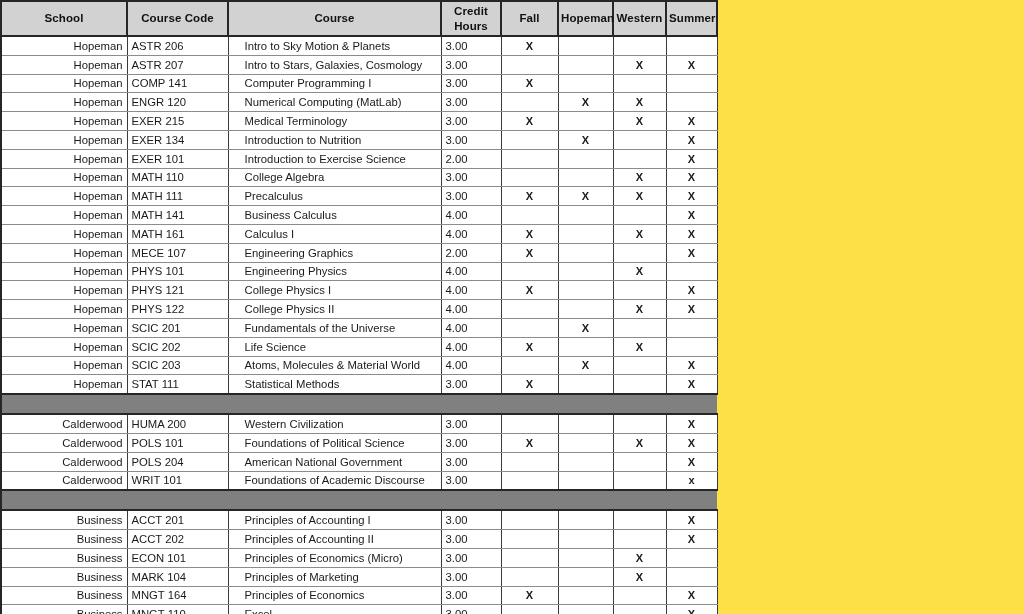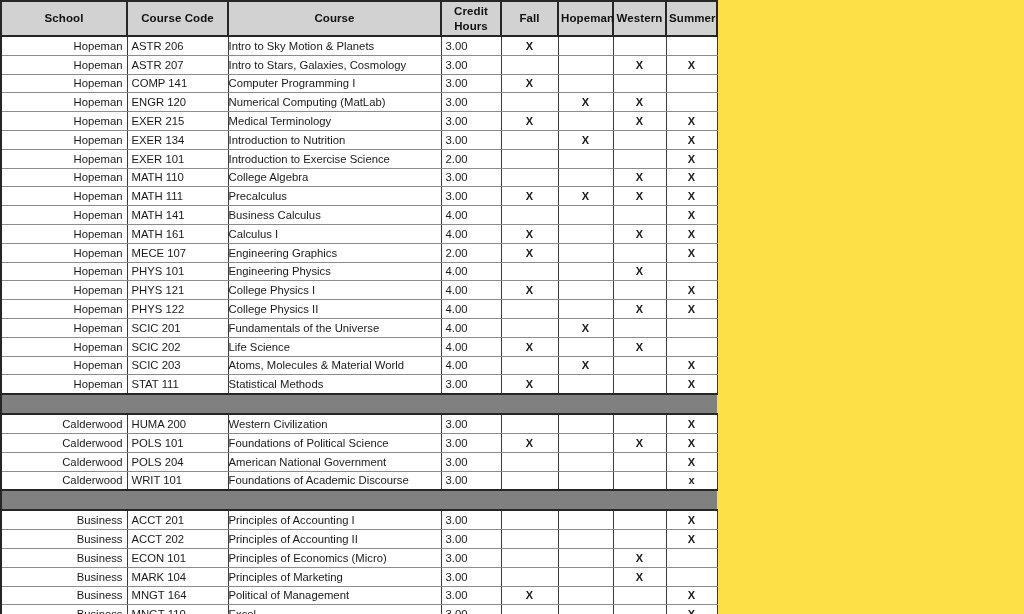--- a/index.html
+++ b/index.html
@@ -63,21 +63,21 @@
     border-bottom: 1px solid #8c8c8c;
     vertical-align: middle;
     white-space: nowrap;
     overflow: hidden;
     background: #ffffff;
     color: #1a1a1a;
   }
 
   tbody tr td.col-school  { text-align: right; }
   tbody tr td.col-code    { text-align: left; }
-  tbody tr td.col-course  { text-align: left; padding-left: 0; }
+  tbody tr td.col-course  { text-align: left; padding-left: 16px; }
   tbody tr td.col-credit  { text-align: left; }
   tbody tr td.col-term    { text-align: center; font-weight: bold; font-size: 11px; }
 
   tr.separator-row td {
     background: #808080;
     height: 18px;
     border-right: none;
     border-bottom: 2px solid #262626;
     border-top: 2px solid #262626;
     padding: 0;
@@ -390,21 +390,21 @@
           <td class="col-course">Principles of Marketing</td>
           <td class="col-credit">3.00</td>
           <td class="col-term"></td>
           <td class="col-term"></td>
           <td class="col-term">X</td>
           <td class="col-term"></td>
         </tr>
         <tr class="data-row">
           <td class="col-school">Business</td>
           <td class="col-code">MNGT 164</td>
-          <td class="col-course">Political of Management</td>
+          <td class="col-course">Principles of Economics</td>
           <td class="col-credit">3.00</td>
           <td class="col-term">X</td>
           <td class="col-term"></td>
           <td class="col-term"></td>
           <td class="col-term">X</td>
         </tr>
         <tr class="data-row">
           <td class="col-school">Business</td>
           <td class="col-code">MNGT 110</td>
           <td class="col-course">Excel</td>

